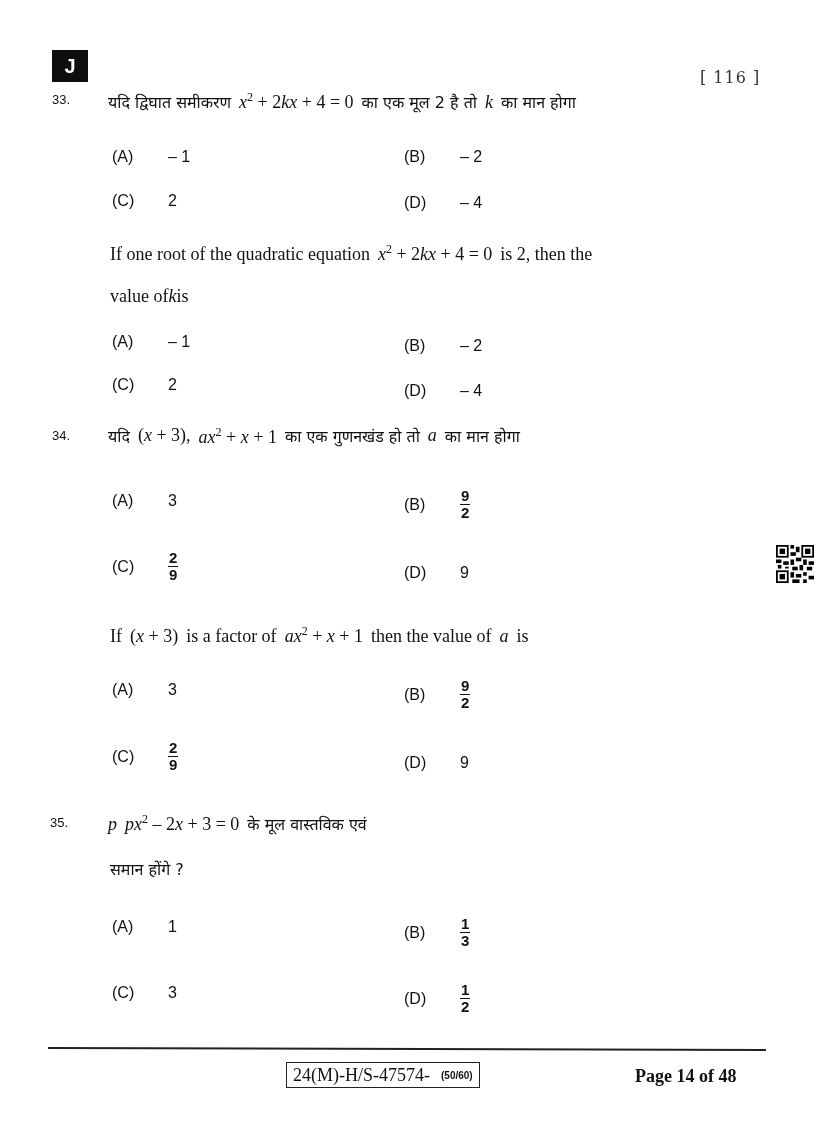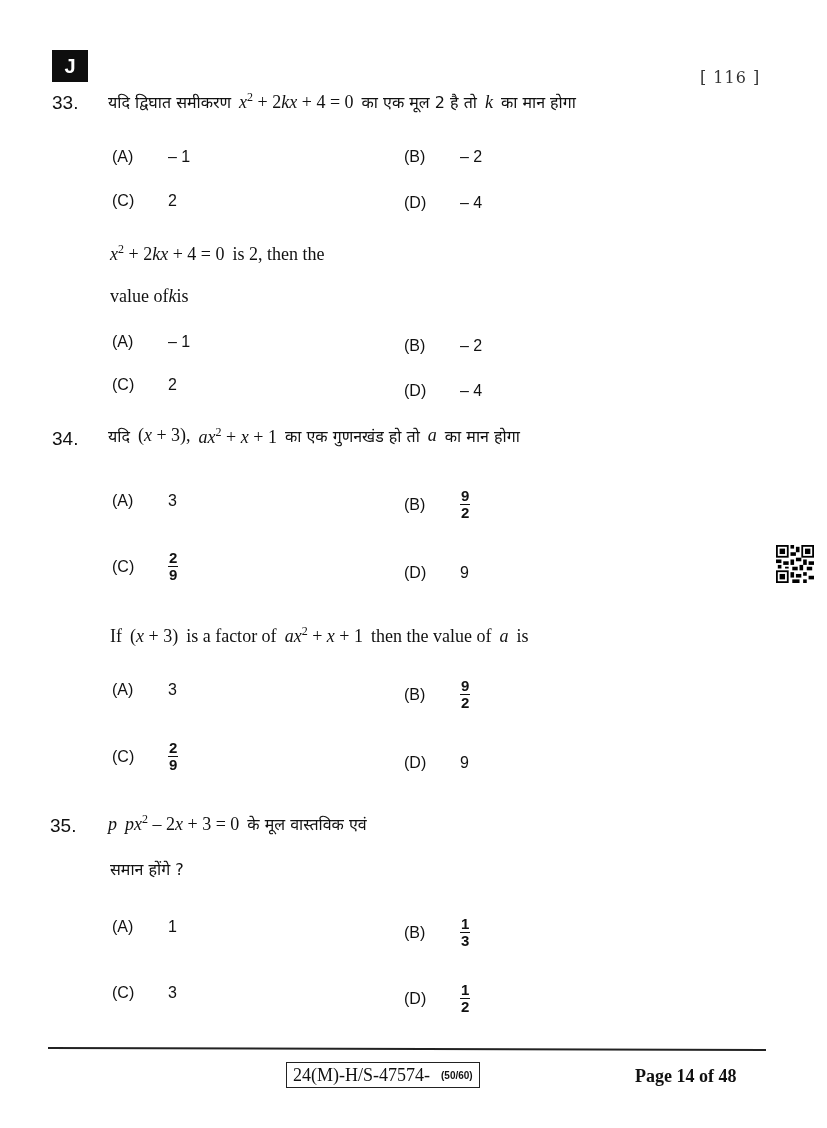--- a/index.html
+++ b/index.html
@@ -6,21 +6,21 @@
   html, body { width: 827px; height: 1128px; background: #ffffff; overflow: hidden; }
   body { position: relative; font-family: "DejaVu Serif", serif; color: #111; }
   .abs { position: absolute; }
   .set-badge {
     left: 52px; top: 50px; width: 36px; height: 32px;
     background: #0e0e0e; color: #fff;
     font-family: "Liberation Sans", sans-serif; font-weight: bold; font-size: 20px;
     display: flex; align-items: center; justify-content: center;
   }
   .page-mark { left: 700px; top: 68px; font-size: 16px; color: #333; letter-spacing: 1px; }
-  .qnum { font-family: "Liberation Sans", sans-serif; font-size: 19px; }
+  .qnum { font-family: "Liberation Sans", sans-serif; font-size: 13px; }
   .qtext-hi { font-family: "DejaVu Sans", sans-serif; font-size: 16px; }
   .qtext-en { font-family: "Liberation Serif", serif; font-size: 18px; }
   .math { font-family: "Liberation Serif", serif; font-style: italic; font-size: 18px; }
   .math sup { font-size: 12px; font-style: normal; }
   .math .n { font-style: normal; }
   .opt { font-family: "Liberation Sans", sans-serif; font-size: 16px; display: flex; align-items: center; }
   .opt .lbl { display: inline-block; width: 56px; }
   .frac { display: inline-flex; flex-direction: column; align-items: center; font-size: 15px; line-height: 16px; font-weight: bold; }
   .frac .num { border-bottom: 1.5px solid #111; padding: 0 1px; }
   .qr { left: 775px; top: 545px; width: 40px; height: 38px; }
@@ -59,20 +59,21 @@
 <div class="abs opt" style="left:112px; top:192px;">
     <span class="lbl">(C)</span>
     <span>2</span>
   </div>
 <div class="abs opt" style="left:404px; top:194px;">
     <span class="lbl">(D)</span>
     <span>– 4</span>
   </div>
 
 <div class="abs" style="left:110px; top:242px; display:flex; align-items:baseline; gap:8px;">
+  <span class="qtext-en">If one root of the quadratic equation</span>
   <span class="math">x<sup>2</sup> <span class="n">+ 2</span>kx <span class="n">+ 4 = 0</span></span>
   <span class="qtext-en">is 2, then the</span>
 </div>
 <div class="abs" style="left:110px; top:286px; display:flex; align-items:flex-end; gap:0;">
   <span class="qtext-en">value of</span>
   <span class="math">k</span>
   <span class="qtext-en">is</span>
 </div>
 
 <div class="abs opt" style="left:112px; top:333px;">

